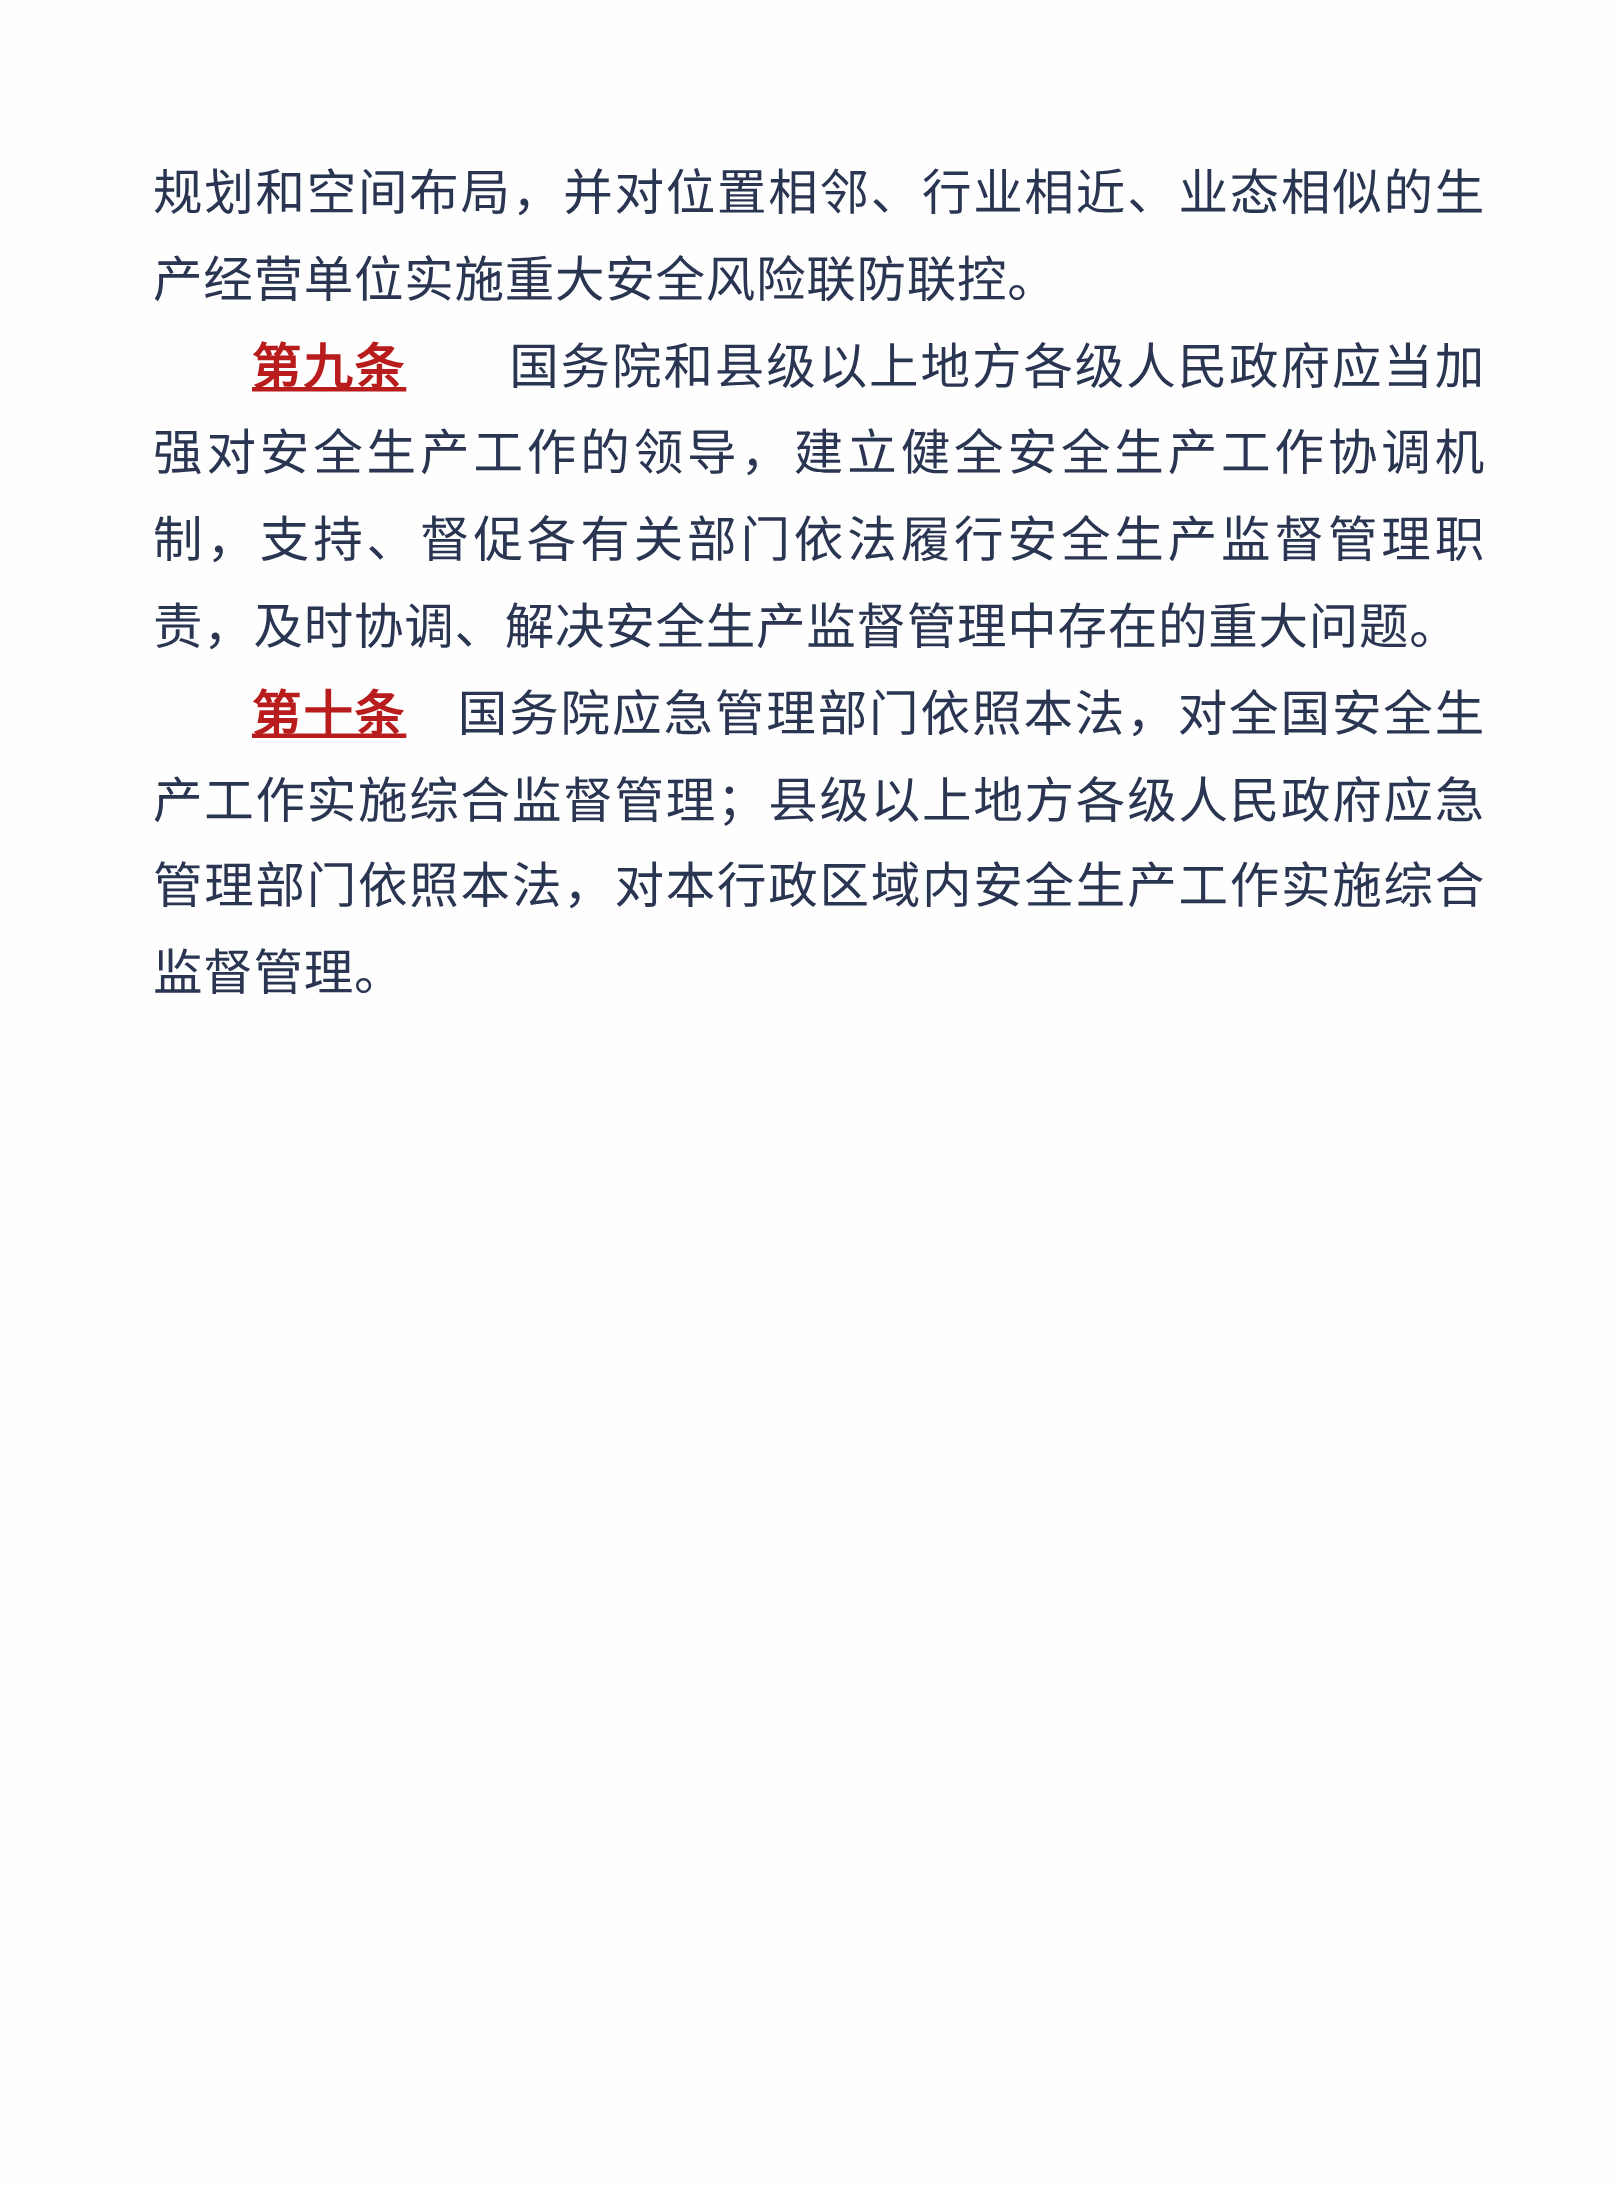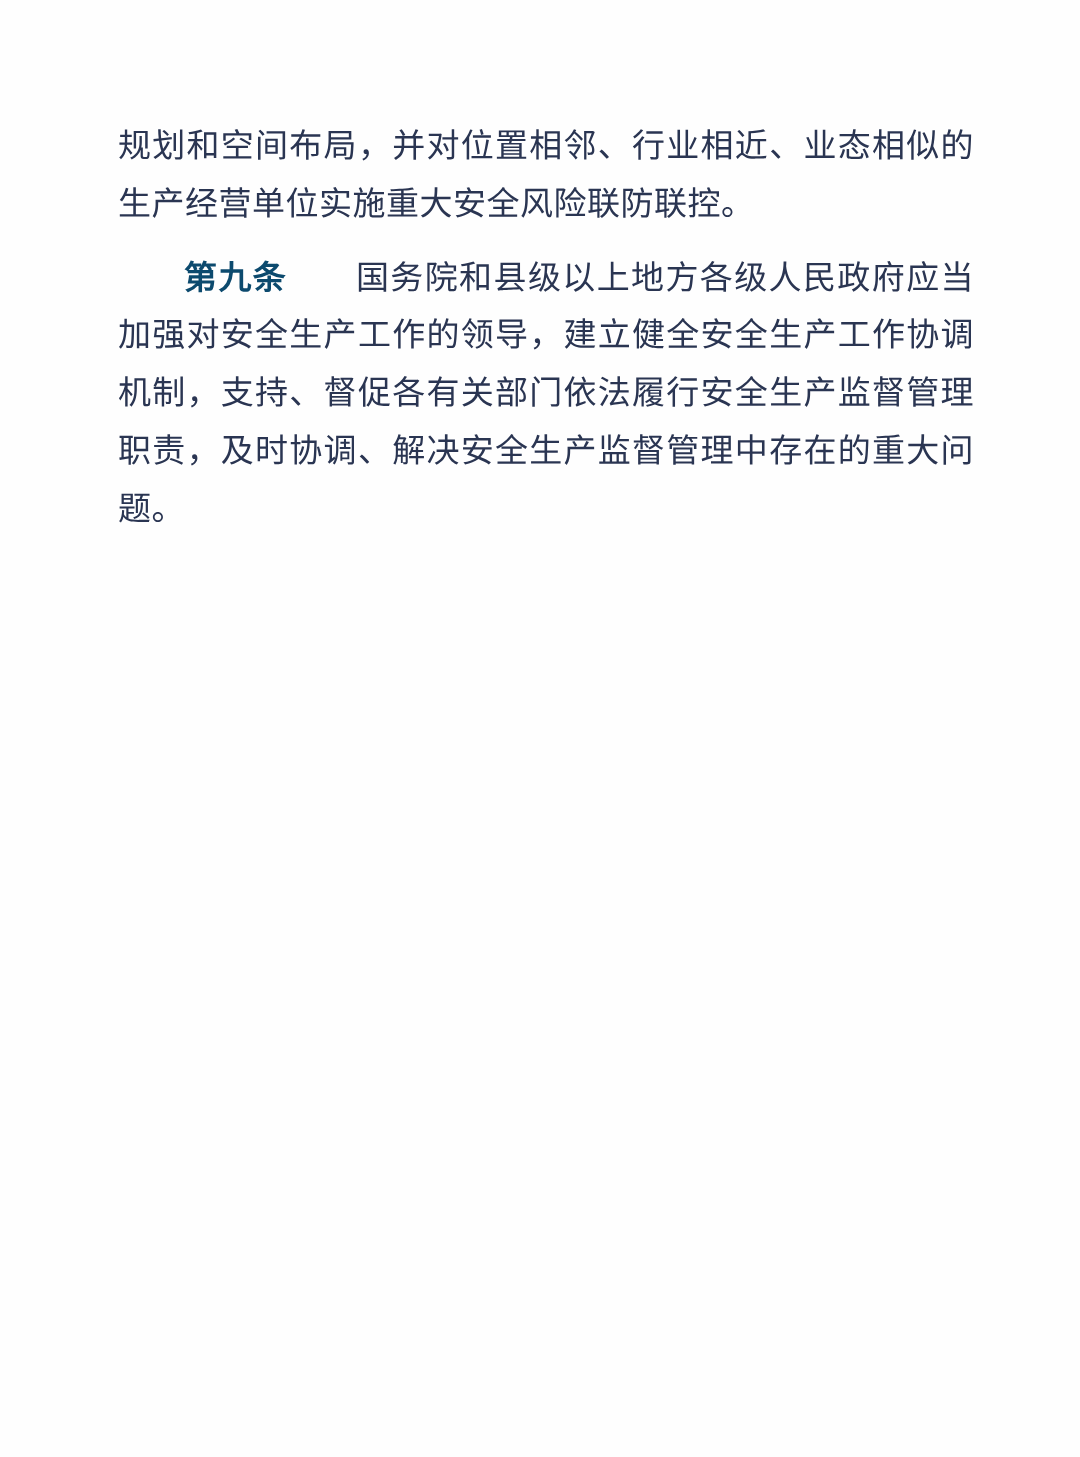--- a/index.html
+++ b/index.html
@@ -13,45 +13,47 @@
     height: 1457px;
     box-sizing: border-box;
     background: #fefefe;
     padding: 102px 90px 0 102px;
     overflow: hidden;
   }
   .doc-body {
     width: 888px;
   }
   .para {
-    margin: 16px;
+    margin: 0;
     font-family: "Liberation Serif", "DejaVu Serif", serif;
     font-size: 33px;
     line-height: 57.8px;
     color: #2a3552;
     text-align: justify;
     text-justify: inter-character;
     letter-spacing: 0.5px;
     word-break: break-all;
   }
   .para.indent {
     text-indent: 2em;
   }
   .seg-bold {
     font-weight: 700;
-    color: #0c4a6e;
+    color: #b91c1c;
+    text-decoration: underline;
   }
 </style>
 </head>
 <body>
 
 <div class="page">
   <div class="doc-body">
 
     <p class="para"><span>规划和空间布局，并对位置相邻、行业相近、业态相似的生产经营单位实施重大安全风险联防联控。</span></p>
 
     <p class="para indent"><span class="seg-bold">第九条</span><span>　　国务院和县级以上地方各级人民政府应当加强对安全生产工作的领导，建立健全安全生产工作协调机制，支持、督促各有关部门依法履行安全生产监督管理职责，及时协调、解决安全生产监督管理中存在的重大问题。</span></p>
 
 
+    <p class="para indent"><span class="seg-bold">第十条</span><span>　国务院应急管理部门依照本法，对全国安全生产工作实施综合监督管理；县级以上地方各级人民政府应急管理部门依照本法，对本行政区域内安全生产工作实施综合监督管理。</span></p>
 
 
   </div>
 </div>
 
 </body></html>

